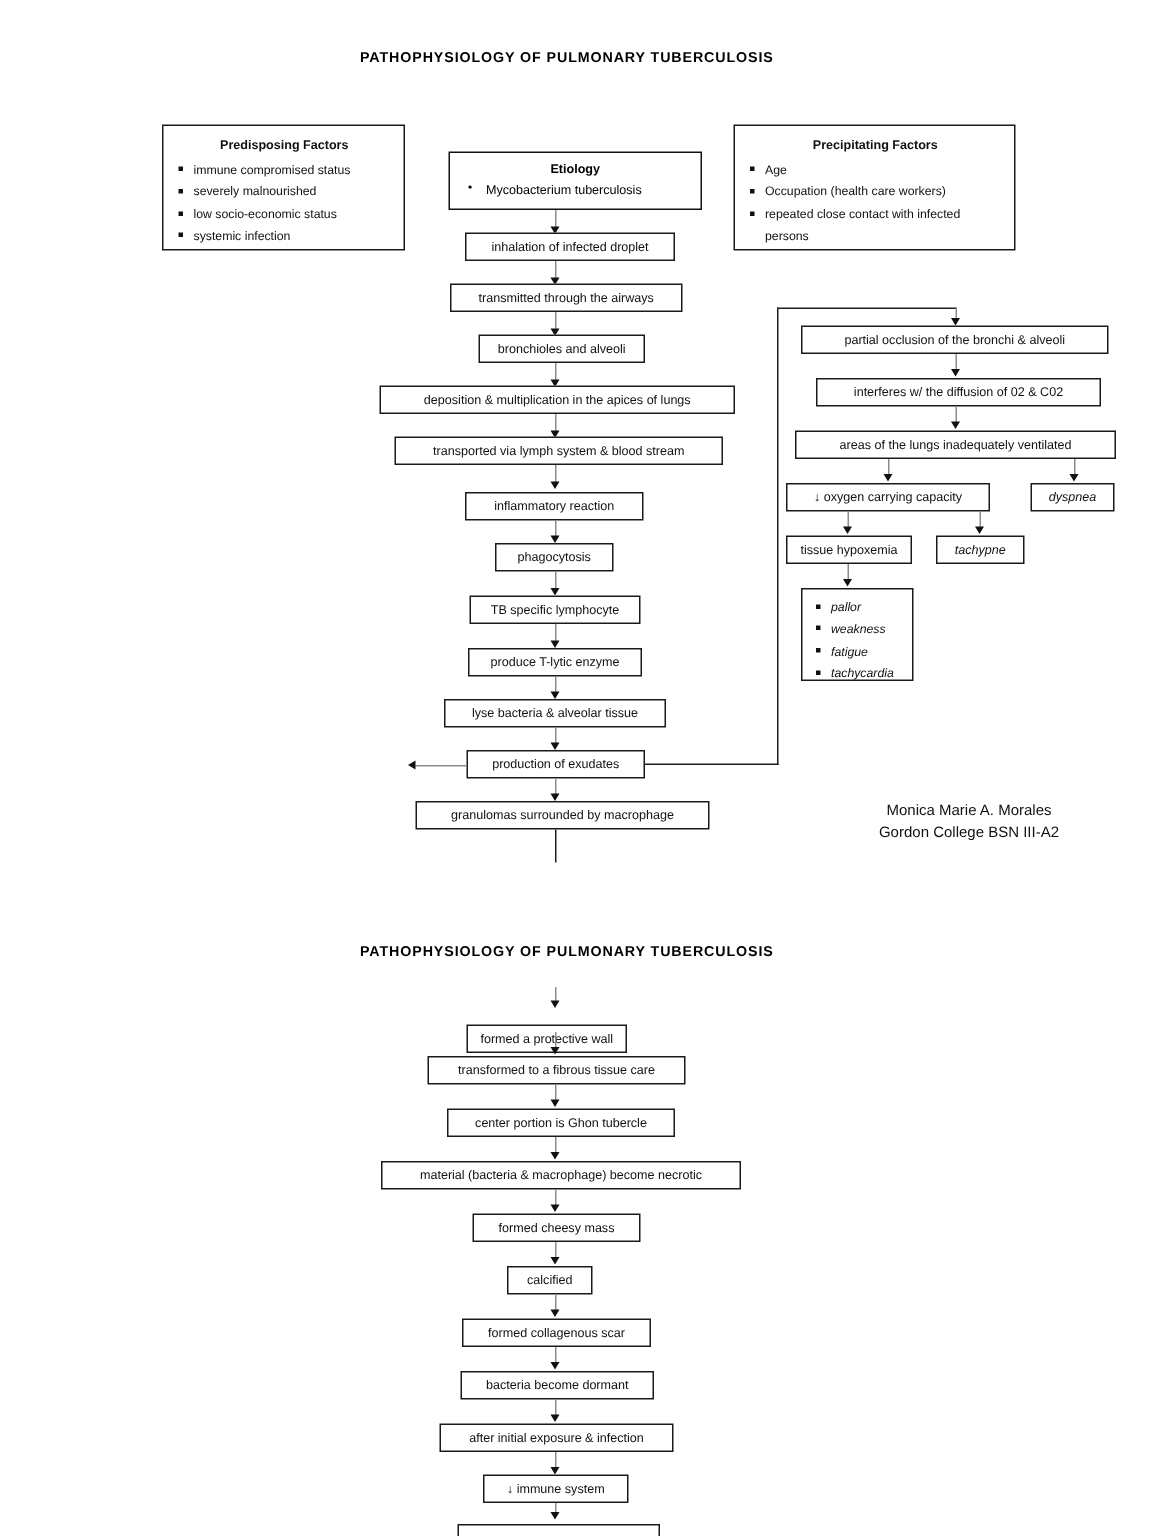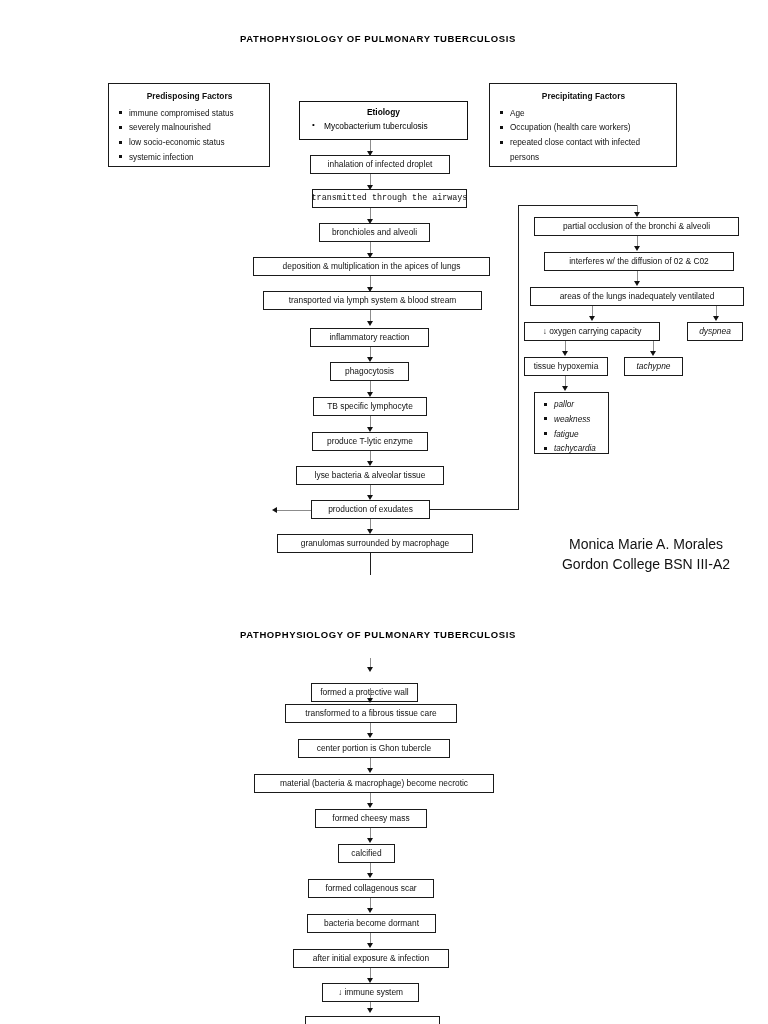--- a/index.html
+++ b/index.html
@@ -125,21 +125,21 @@
   .arrow-left {
     position: absolute;
     width: 0; height: 0;
     border-top: 3.6px solid transparent;
     border-bottom: 3.6px solid transparent;
     border-right: 5px solid #111;
   }
 
   .credit {
     position: absolute;
-    font-size: 14px;
+    font-size: 10px;
     line-height: 1.45;
     text-align: center;
     color: #111;
     white-space: pre-line;
   }
 </style>
 </head>
 <body>
 
 <div id="sheet">
@@ -171,21 +171,21 @@
     <span class="et-item">Mycobacterium tuberculosis</span>
   </div>
 
   <div class="vline" style="left:370px; top:140px; height:15px;"></div>
   <div class="arrow-down" style="left:366.5px; top:151px;"></div>
 
   <div class="box" style="left:310px; top:155px; width:140px; height:19px;">inhalation of infected droplet</div>
   <div class="vline" style="left:370px; top:174px; height:14px;"></div>
   <div class="arrow-down" style="left:366.5px; top:185px;"></div>
 
-  <div class="box" style="left:312px; top:189px; width:155px; height:19px;font-family:Liberation Mono, monospace;">transmitted through the airways</div>
+  <div class="box" style="left:300px; top:189px; width:155px; height:19px;">transmitted through the airways</div>
   <div class="vline" style="left:370px; top:208px; height:14px;"></div>
   <div class="arrow-down" style="left:366.5px; top:219px;"></div>
 
   <div class="box" style="left:319px; top:223px; width:111px; height:19px;">bronchioles and alveoli</div>
   <div class="vline" style="left:370px; top:242px; height:14px;"></div>
   <div class="arrow-down" style="left:366.5px; top:253px;"></div>
 
   <div class="box" style="left:253px; top:257px; width:237px; height:19px;">deposition &amp; multiplication in the apices of lungs</div>
   <div class="vline" style="left:370px; top:276px; height:14px;"></div>
   <div class="arrow-down" style="left:366.5px; top:287px;"></div>

